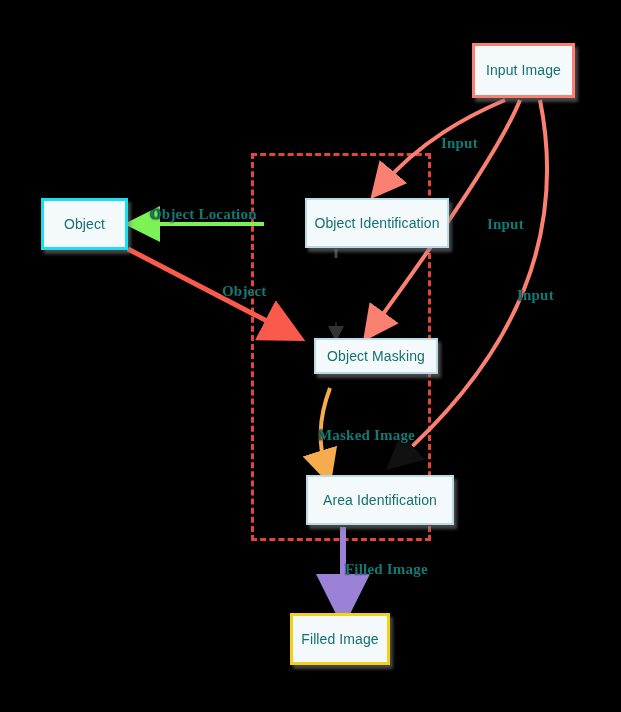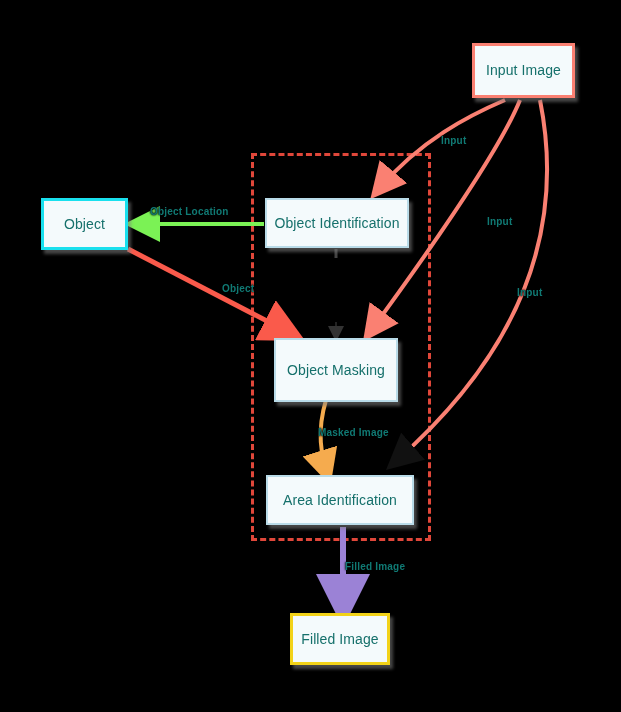--- a/index.html
+++ b/index.html
@@ -32,31 +32,32 @@
     justify-content: center;
     text-align: center;
     color: #15706b;
     font-size: 14px;
     letter-spacing: 0.1px;
     line-height: 1.15;
     box-shadow: 3px 4px 3px rgba(128,128,128,0.55);
   }
   .node-input   { border: 3px solid #fa8072; }
   .node-object  { border: 3px solid #19e0ee; }
-  .node-proc    { border: 2px solid #b9dbe8; }
+  .node-proc    { border: 2px solid #b9dbe8; margin-left: 40px; }
   .node-filled  { border: 3px solid #f2d218; }
 
   .edge-label {
     position: absolute;
     color: #107a74;
-    font-size: 10px;
+    font-size: 15px;
     font-weight: bold;
     letter-spacing: 0.2px;
     white-space: nowrap;
     text-shadow: 0 0 2px #000, 0 0 2px #000;
+    font-family: Liberation Serif, serif;
   }
   .group-box {
     position: absolute;
     box-sizing: border-box;
     border: 3px dashed #e0473a;
     background: transparent;
   }
 </style>
 </head>
 <body>
@@ -113,21 +114,21 @@
   </div>
 
   <div class="node node-object" id="node-object" style="left: 41px; top: 198px; width: 87px; height: 52px; border-color: rgb(25, 224, 238); background: rgb(244, 250, 252); color: rgb(21, 112, 107);">
     <span>Object</span>
   </div>
 
   <div class="node node-proc" id="node-object_identification" style="left: 265px; top: 198px; width: 144px; height: 50px; border-color: rgb(185, 219, 232); background: rgb(244, 250, 252); color: rgb(21, 112, 107);">
     <span>Object Identification</span>
   </div>
 
-  <div class="node node-proc" id="node-object_masking" style="left: 274px; top: 338px; width: 124px; height: 64px; border-color: rgb(185, 219, 232); background: rgb(244, 250, 252); color: rgb(21, 112, 107);">
+  <div class="node node-proc" id="node-object_masking" style="left: 274px; top: 338px; width: 124px; height: 36px; border-color: rgb(185, 219, 232); background: rgb(244, 250, 252); color: rgb(21, 112, 107);">
     <span>Object Masking</span>
   </div>
 
   <div class="node node-proc" id="node-area_reconstruction" style="left: 266px; top: 475px; width: 148px; height: 50px; border-color: rgb(185, 219, 232); background: rgb(244, 250, 252); color: rgb(21, 112, 107);">
     <span>Area Identification</span>
   </div>
 
   <div class="node node-filled" id="node-filled_image" style="left: 290px; top: 613px; width: 100px; height: 52px; border-color: rgb(242, 210, 24); background: rgb(244, 250, 252); color: rgb(21, 112, 107);">
     <span>Filled Image</span>
   </div>

